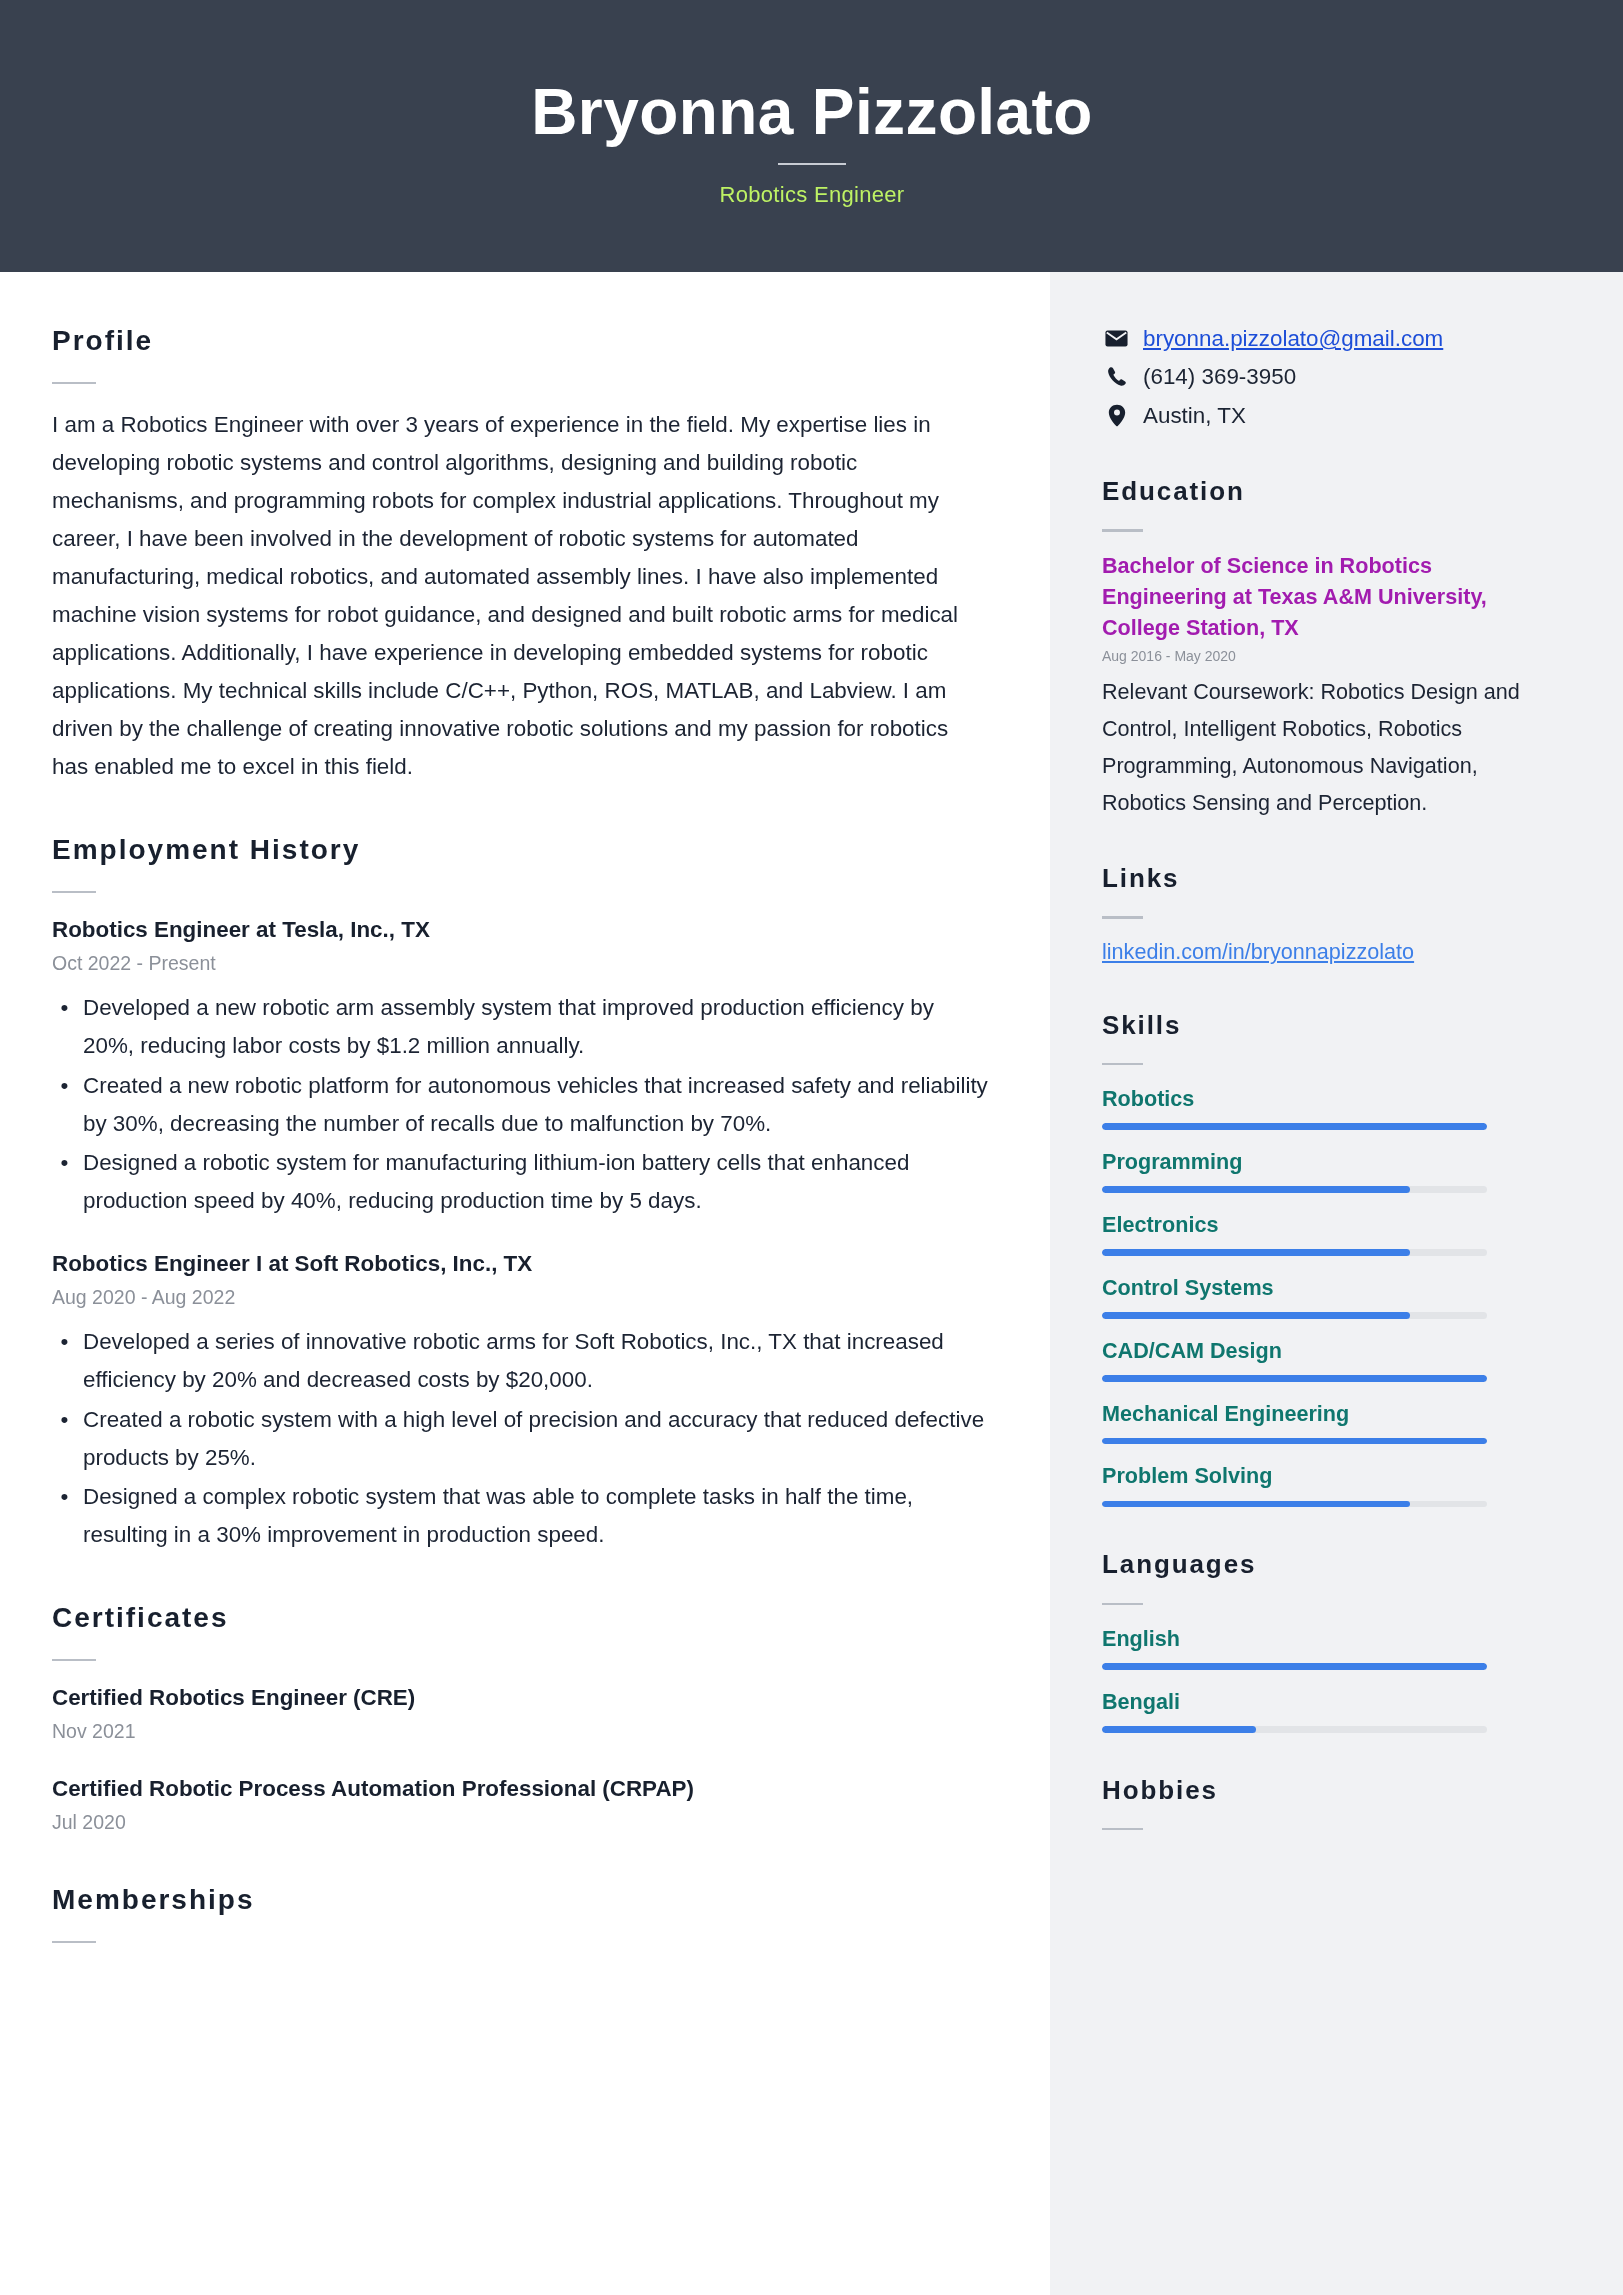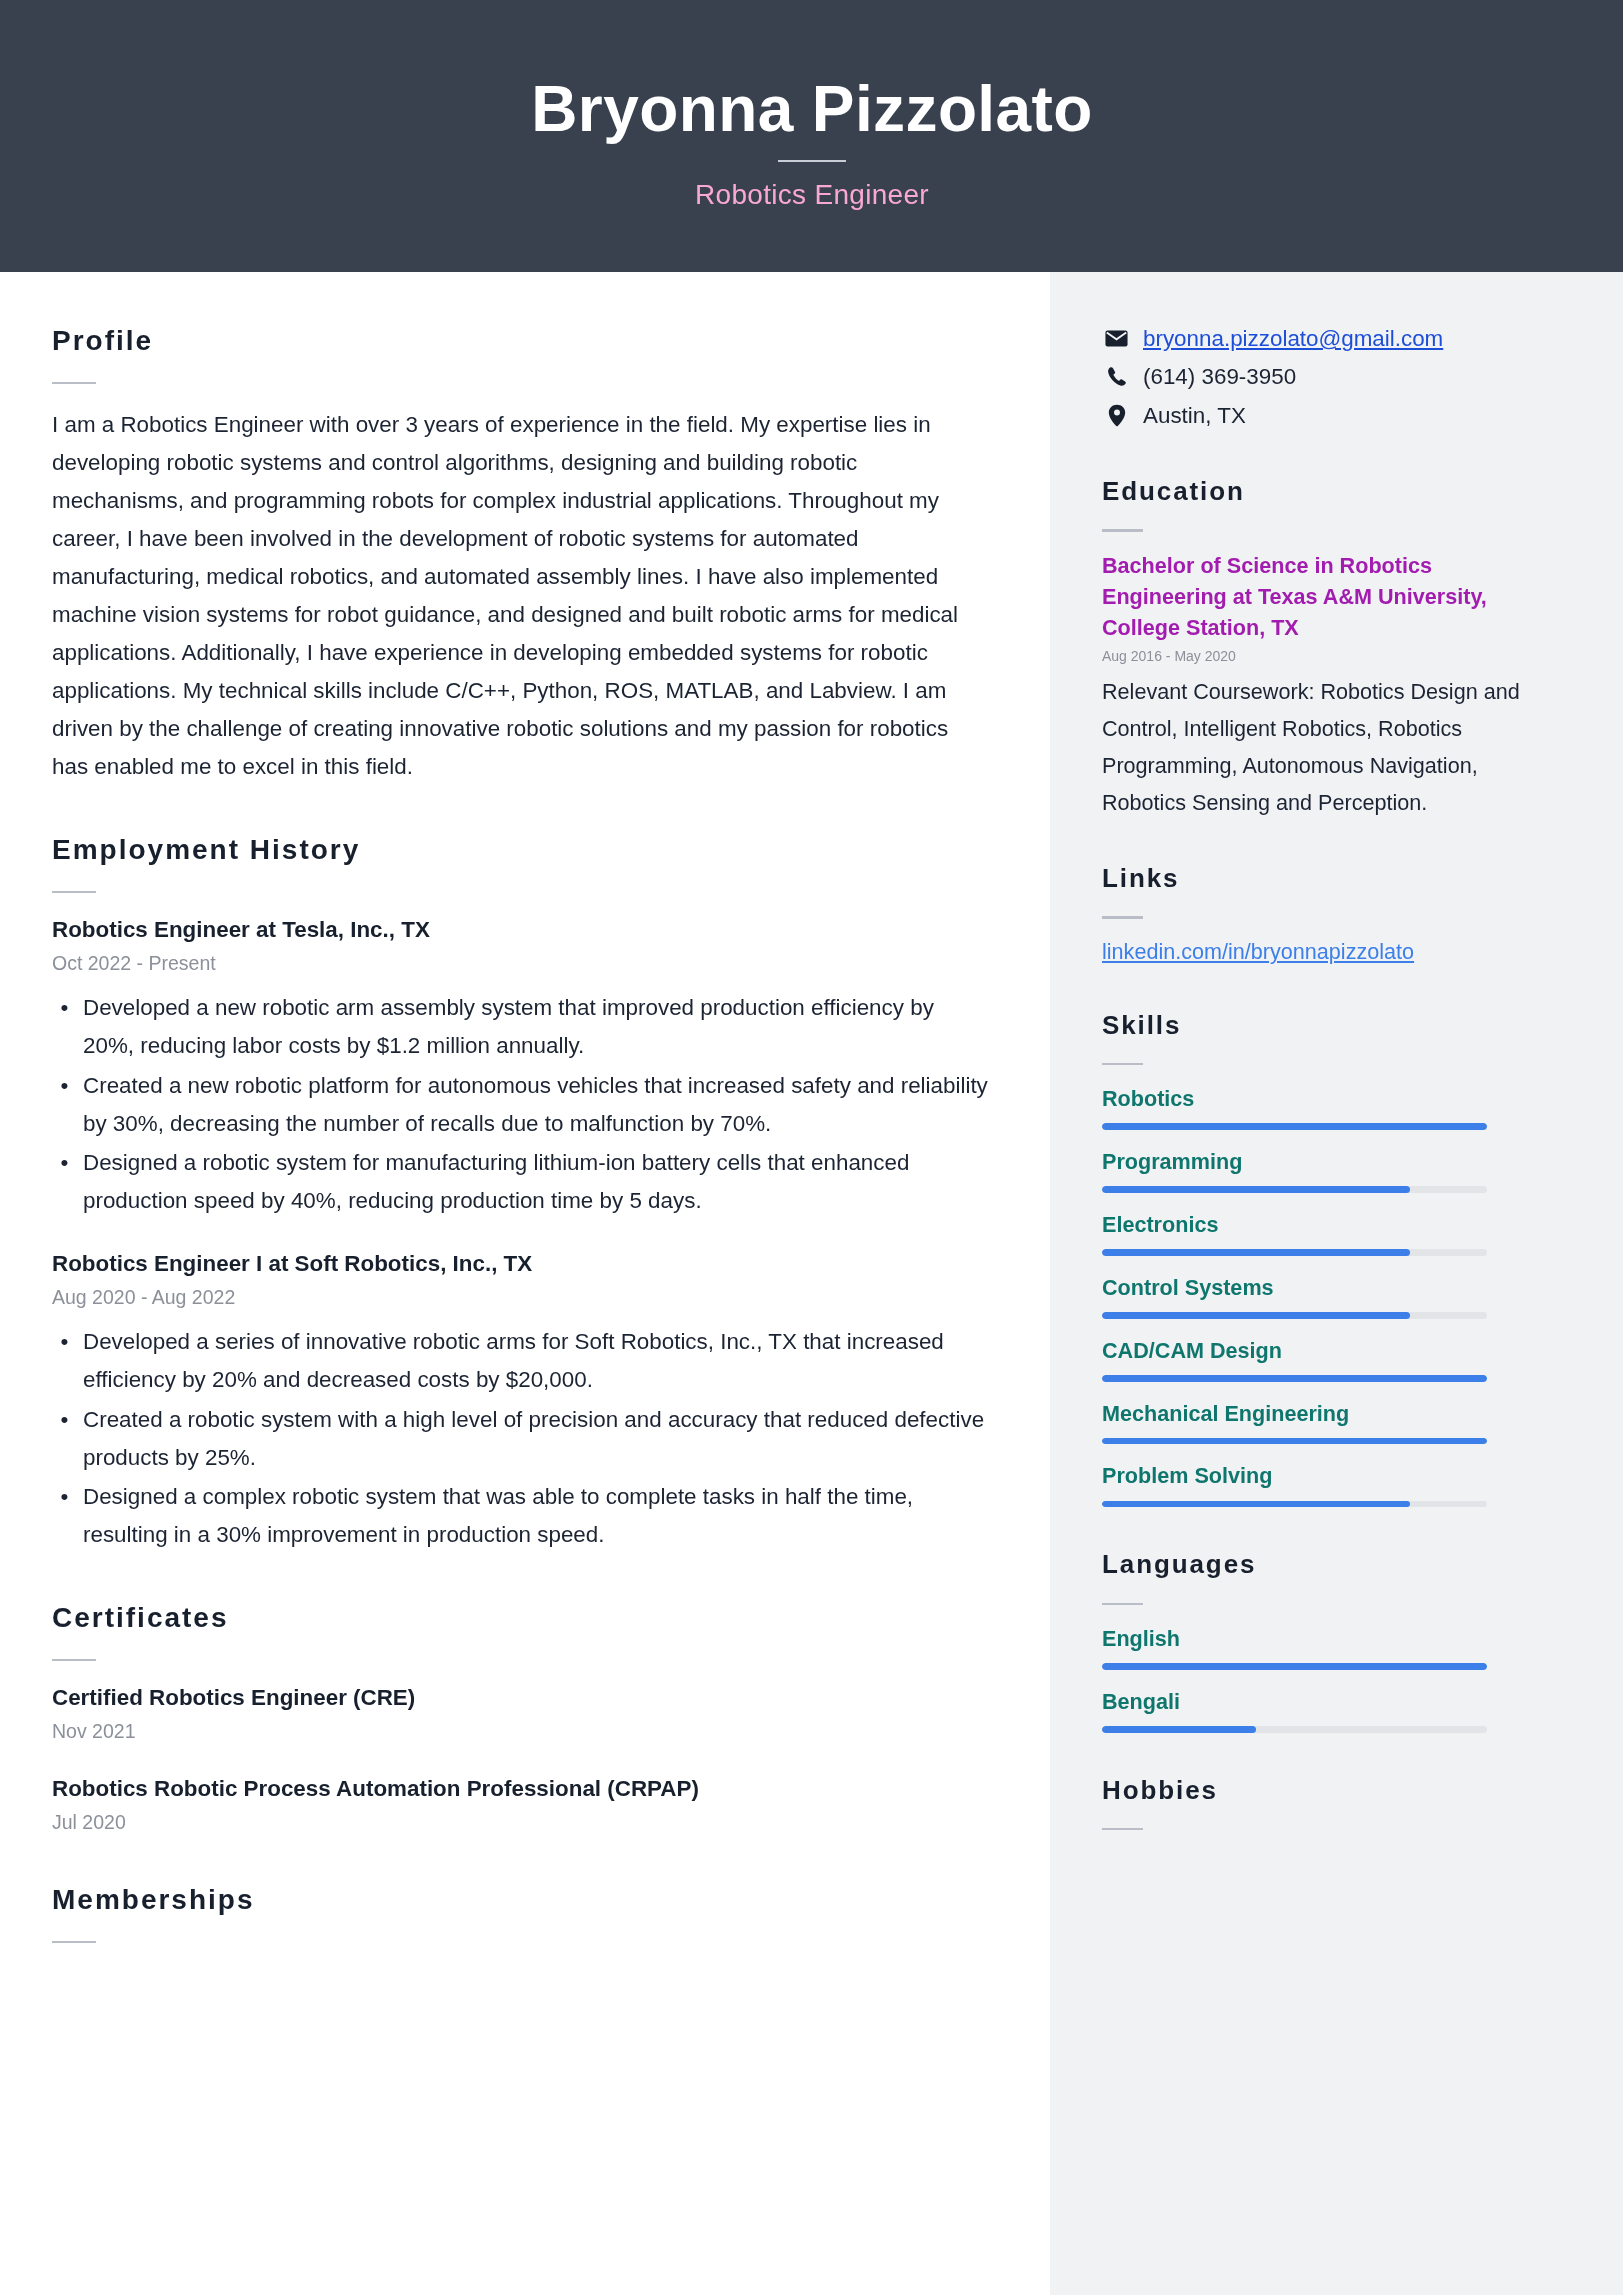--- a/index.html
+++ b/index.html
@@ -36,22 +36,22 @@
     line-height: 1.05;
     text-align: center;
   }
   .header-rule {
     width: 68px;
     height: 2.5px;
     background: #c8ccd4;
     margin: 17px 0 17px 0;
   }
   .header-title {
-    color: #f9a8d4;
-    font-size: 28px;
+    color: #bef264;
+    font-size: 22px;
     font-weight: 400;
     letter-spacing: 0.3px;
     text-align: left;
   }
 
   
   .body-wrap {
     display: flex;
     align-items: stretch;
     min-height: 2023px;
@@ -259,21 +259,21 @@
       <div class="sec-block">
         <div class="sec-heading">Certificates</div>
         <div class="sec-rule"></div>
 
         <div class="item">
           <div class="item-title">Certified Robotics Engineer (CRE)</div>
           <div class="item-date">Nov 2021</div>
         </div>
 
         <div class="item">
-          <div class="item-title">Robotics Robotic Process Automation Professional (CRPAP)</div>
+          <div class="item-title">Certified Robotic Process Automation Professional (CRPAP)</div>
           <div class="item-date">Jul 2020</div>
         </div>
       </div>
 
       <div class="sec-block">
         <div class="sec-heading">Memberships</div>
         <div class="sec-rule"></div>
       </div>
 
     </div>

